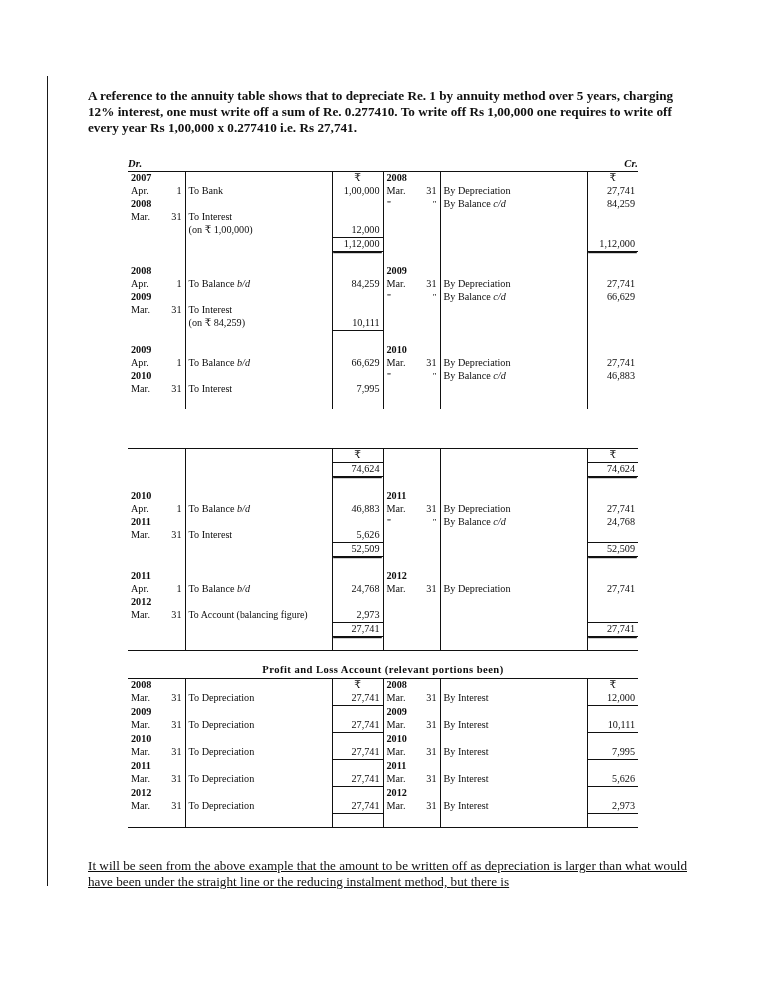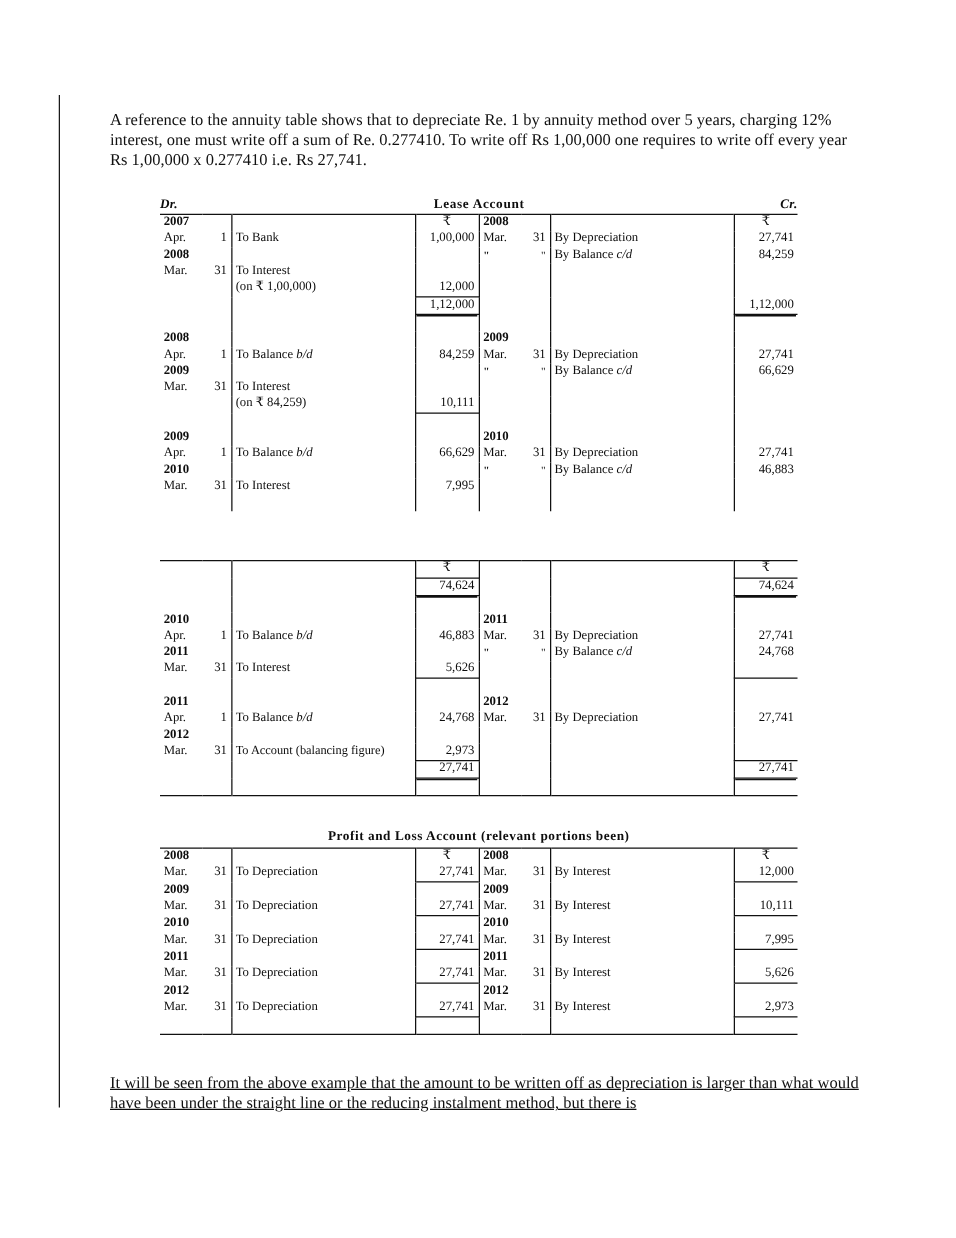--- a/index.html
+++ b/index.html
@@ -25,20 +25,21 @@
     width: 1px;
     height: 810px;
     background: #1a1a1a;
   }
 
   .page-body {
     position: absolute;
     left: 88px;
     top: 88px;
     width: 600px;
+    font-weight: bold;
   }
 
   
   .para {
     font-family: "Liberation Serif", "DejaVu Serif", serif;
     font-size: 13.2px;
     line-height: 16.2px;
     color: #111111;
     text-align: left;
     margin: 0;
@@ -141,21 +142,20 @@
 <div class="page-left-rule"></div>
 
 <div class="page-body">
   <p class="para para-intro">A reference to the annuity table shows that to depreciate Re. 1 by annuity method over 5 years, charging 12% interest, one must write off a sum of Re. 0.277410. To write off Rs 1,00,000 one requires to write off every year Rs 1,00,000 x 0.277410 i.e. Rs 27,741.</p>
 </div>
 
 <div class="ledger-wrap" id="lease-block-1">
 
   <div class="drcr-row">
     <span>Dr.</span>
-    <span class="ledger-title">Lease Account</span>
     <span>Cr.</span>
   </div>
 
   <table class="ledger">
     <colgroup>
       <col class="c-yr">
         <col class="c-day">
         <col class="c-part">
         <col class="c-amt">
       <col class="c-yr">
@@ -431,20 +431,30 @@
       </tr>
       <tr>
         <td class="yr" style="font-weight:normal">Mar.</td>
         <td class="day">31</td>
         <td class="part vl-l">To Interest</td>
         <td class="amt vl-l vl-r ul-amt">5,626</td>
         <td class="yr vl-l"></td>
         <td class="day"></td>
         <td class="part vl-l"></td>
         <td class="amt vl-l ul-amt"></td>
+      </tr>
+      <tr class="tiny-row">
+        <td class="yr"></td>
+        <td class="day"></td>
+        <td class="part vl-l"></td>
+        <td class="amt vl-l vl-r dbl-bot">52,509</td>
+        <td class="yr vl-l"></td>
+        <td class="day"></td>
+        <td class="part vl-l"></td>
+        <td class="amt vl-l dbl-bot">52,509</td>
       </tr>
 
       <tr class="spacer-row">
         <td></td>
           <td></td>
         <td class="vl-l"></td>
           <td class="vl-l vl-r"></td>
         <td class="vl-l"></td>
           <td></td>
         <td class="vl-l"></td>

